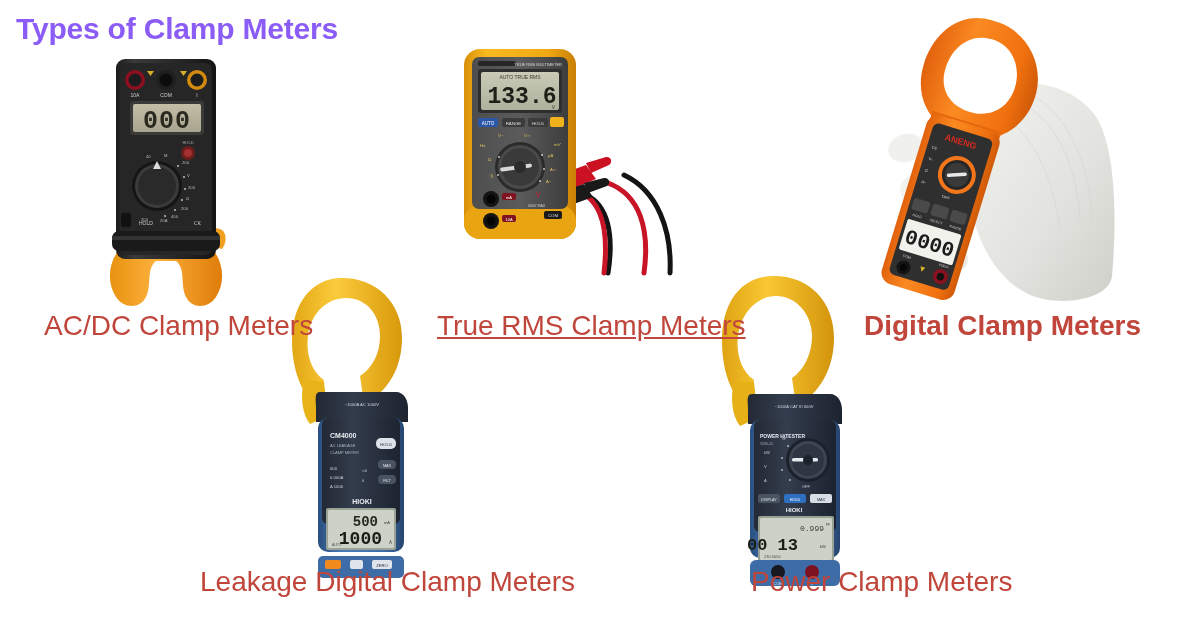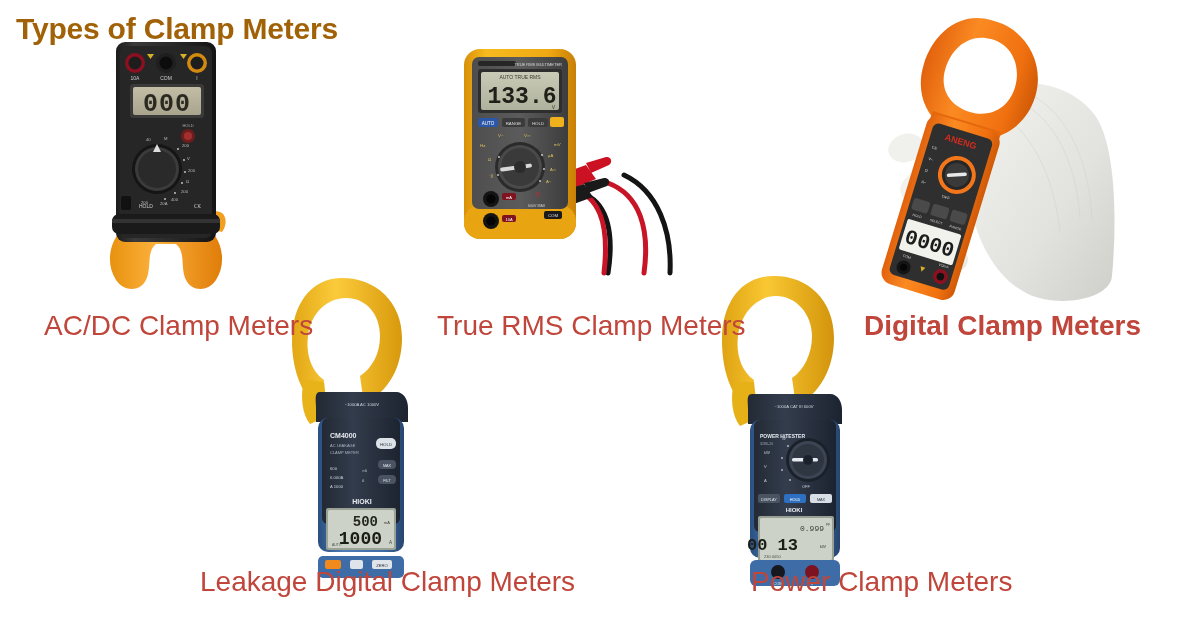--- a/index.html
+++ b/index.html
@@ -14,47 +14,47 @@
     overflow: hidden;
     font-family: "Liberation Sans", sans-serif;
     background: #ffffff;
   }
   .page-title {
     position: absolute;
     left: 16px;
     top: 12px;
     font-size: 30px;
     font-weight: bold;
-    color: #a16207;
+    color: #8b5cf6;
     letter-spacing: -0.2px;
     white-space: nowrap;
   }
   .caption {
     position: absolute;
     font-size: 28px;
     font-weight: normal;
     color: #c0453a;
     white-space: nowrap;
     line-height: 1;
   }
   .product {
     position: absolute;
   }
   .product svg {
     display: block;
   }
   
-  #prod-acdc      { left: 102px; top: 36px; text-align: center; }
+  #prod-acdc      { left: 102px; top: 53px; text-align: center; }
   #prod-truerms   { left: 458px; top: 45px; }
   #prod-digital   { left: 862px; top: 18px; }
   #prod-leakage   { left: 284px; top: 272px; }
   #prod-power     { left: 712px; top: 272px; }
 
   #cap-acdc     { left: 44px;  top: 312px; }
-  #cap-truerms  { left: 437px; top: 312px; }
+  #cap-truerms  { left: 437px; top: 312px; text-decoration: underline; }
   #cap-digital  { left: 864px; top: 312px; font-weight: bold; }
   #cap-leakage  { left: 200px; top: 568px; }
   #cap-power    { left: 709px; top: 568px; margin-left: 42px; }
 </style>
 </head>
 <body>
 
 <div class="page-title">Types of Clamp Meters</div>
 
 <div class="product" id="prod-acdc">

